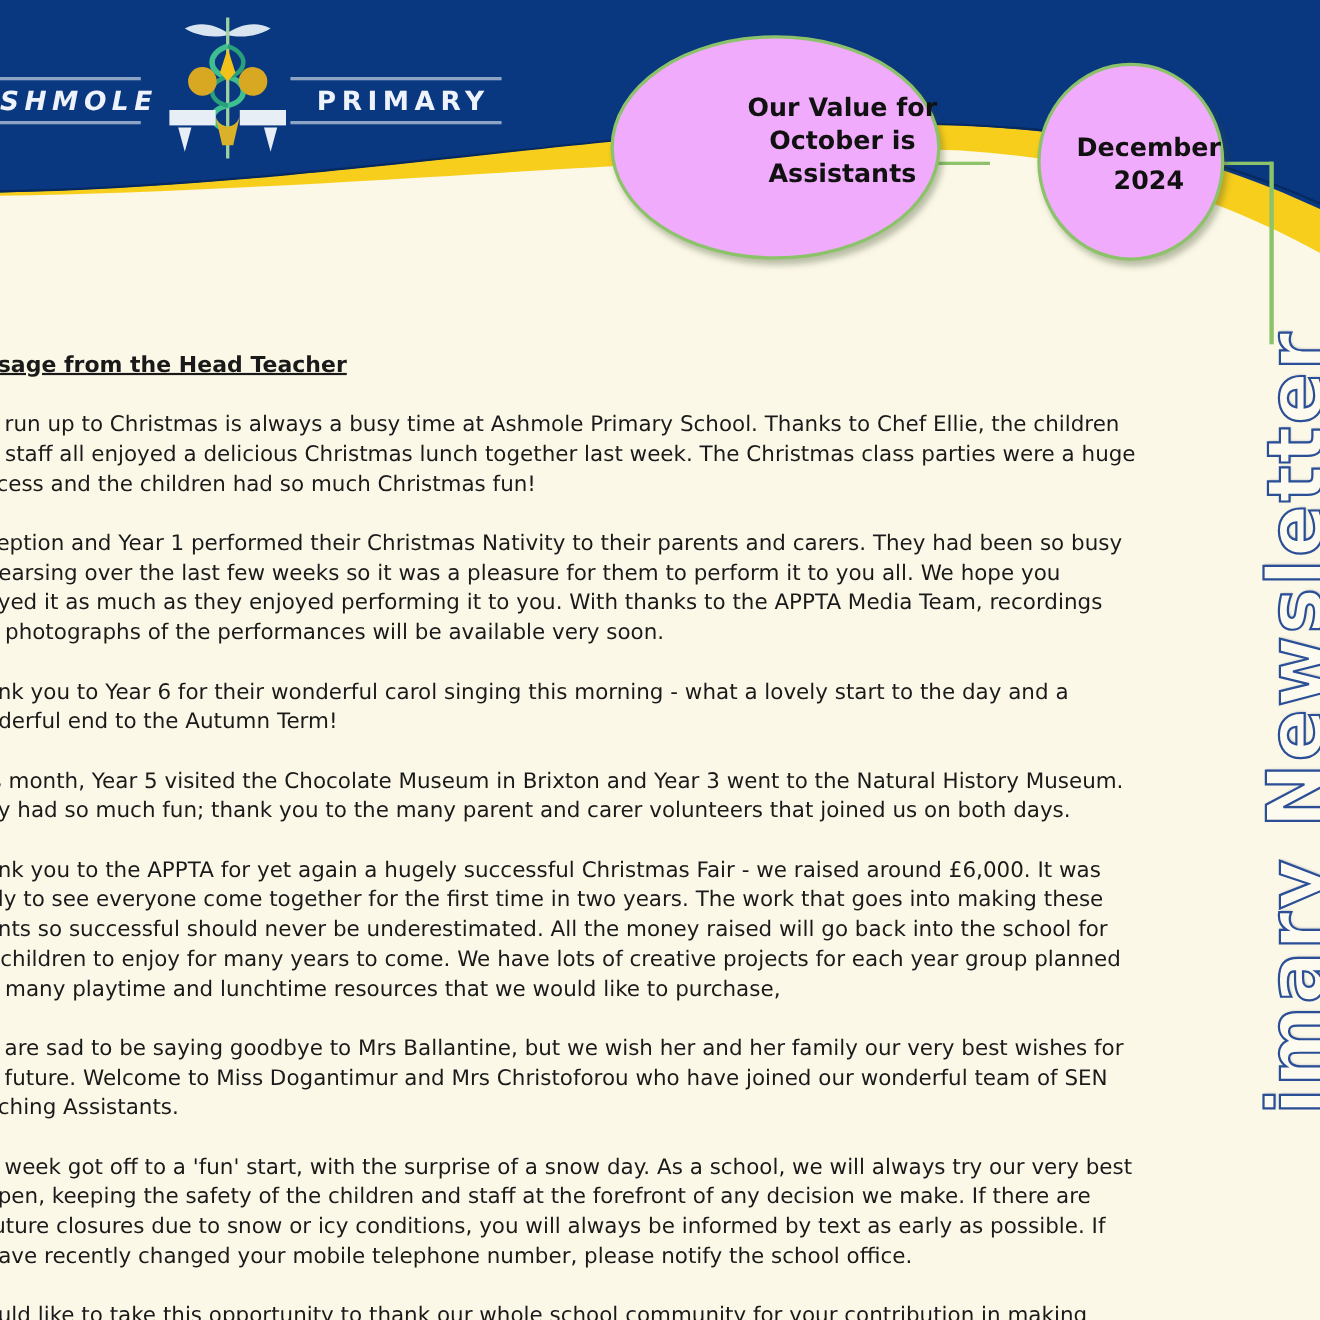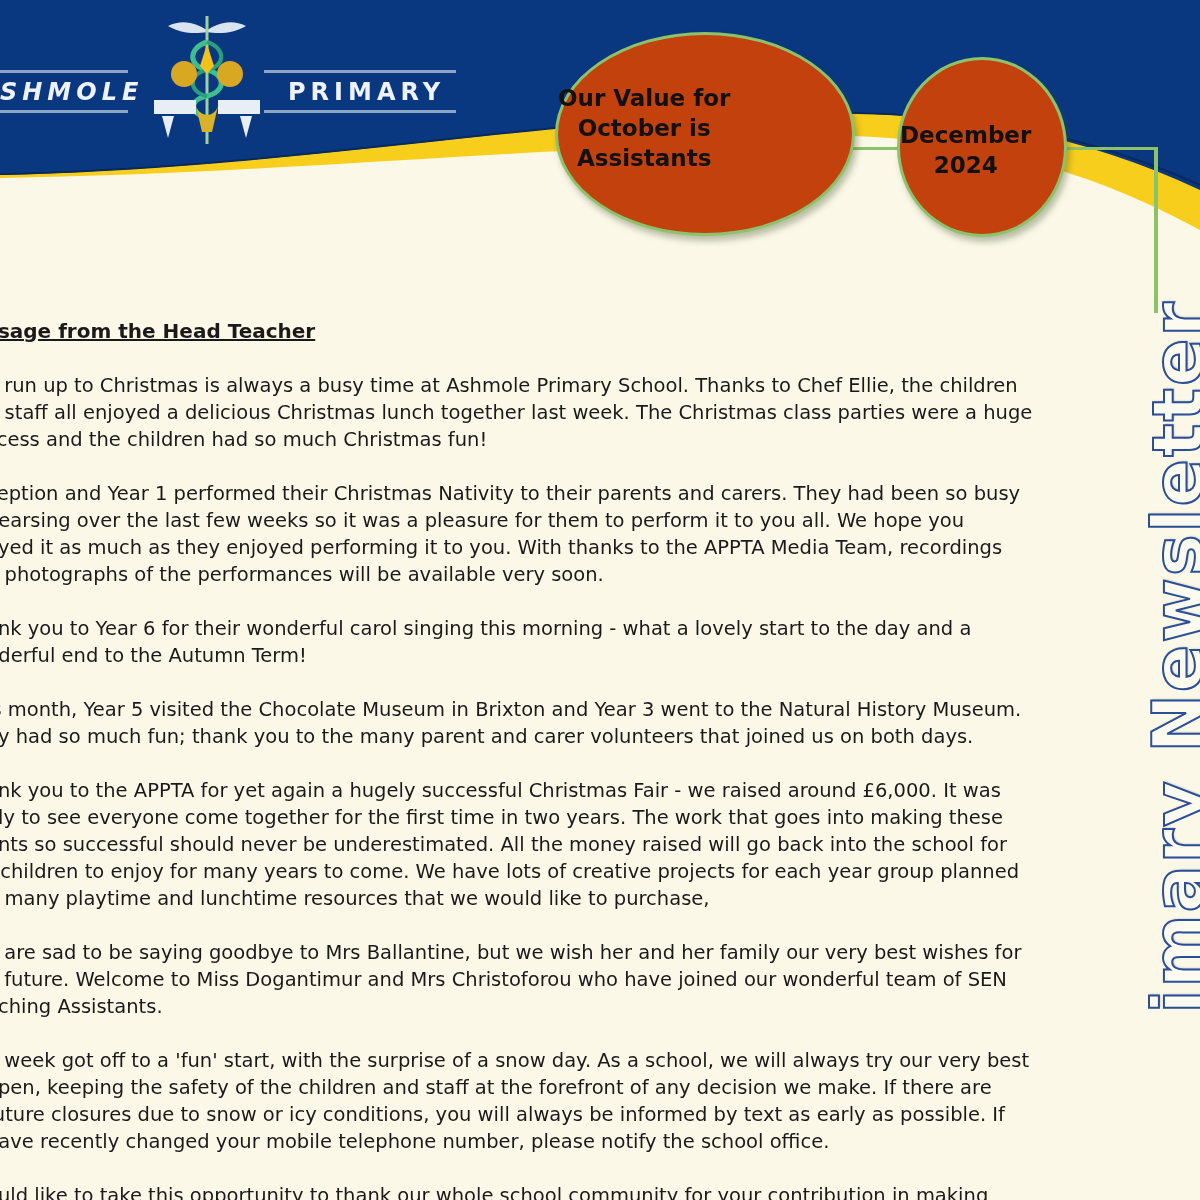--- a/index.html
+++ b/index.html
@@ -13,27 +13,27 @@
   .brand-left, .brand-right {
     position: absolute; top: 78px; font-family: "DejaVu Sans", sans-serif;
     color: #eef2fa; font-weight: bold; letter-spacing: 5px; font-size: 24px;
   }
   .brand-left { left: 0px; font-style: italic; }
   .brand-right { left: 288px; }
   .rule { position: absolute; height: 3px; background: #8da4c4; }
   .crest { position: absolute; left: 148px; top: 14px; width: 118px; height: 134px; }
 
   .bubble {
-    position: absolute; background: #c2410c; border: 3px solid #8cc26a;
+    position: absolute; background: #f0abfc; border: 3px solid #8cc26a;
     border-radius: 50%; box-shadow: 3px 5px 6px rgba(60,80,40,0.35);
-    display: flex; align-items: flex-start; justify-content: flex-start;
+    display: flex; align-items: flex-start; justify-content: flex-end;
     text-align: center; font-weight: bold; font-size: 23px; line-height: 30px; color: #111;
   }
   .bubble-value { left: 555px; top: 32px; width: 300px; height: 204px; padding-top: 48px; box-sizing: border-box; }
-  .bubble-date { left: 897px; top: 57px; width: 170px; height: 180px; padding-top: 60px; box-sizing: border-box; }
+  .bubble-date { left: 943px; top: 57px; width: 170px; height: 180px; padding-top: 60px; box-sizing: border-box; }
   .connector { position: absolute; background: #8cc26a; }
 
   .vertical-title {
     position: absolute; left: 1148px; top: 1200px; width: 900px; height: 60px;
     transform-origin: 0 0; transform: rotate(-90deg);
     font-family: "DejaVu Sans", sans-serif; font-size: 70px; font-weight: bold;
     line-height: 60px; white-space: nowrap; text-align: right;
     color: #fdfbf0; -webkit-text-stroke: 2px #2a4f96; letter-spacing: 2px;
     text-shadow: 1px 1px 2px rgba(30,60,120,0.4);
   }

